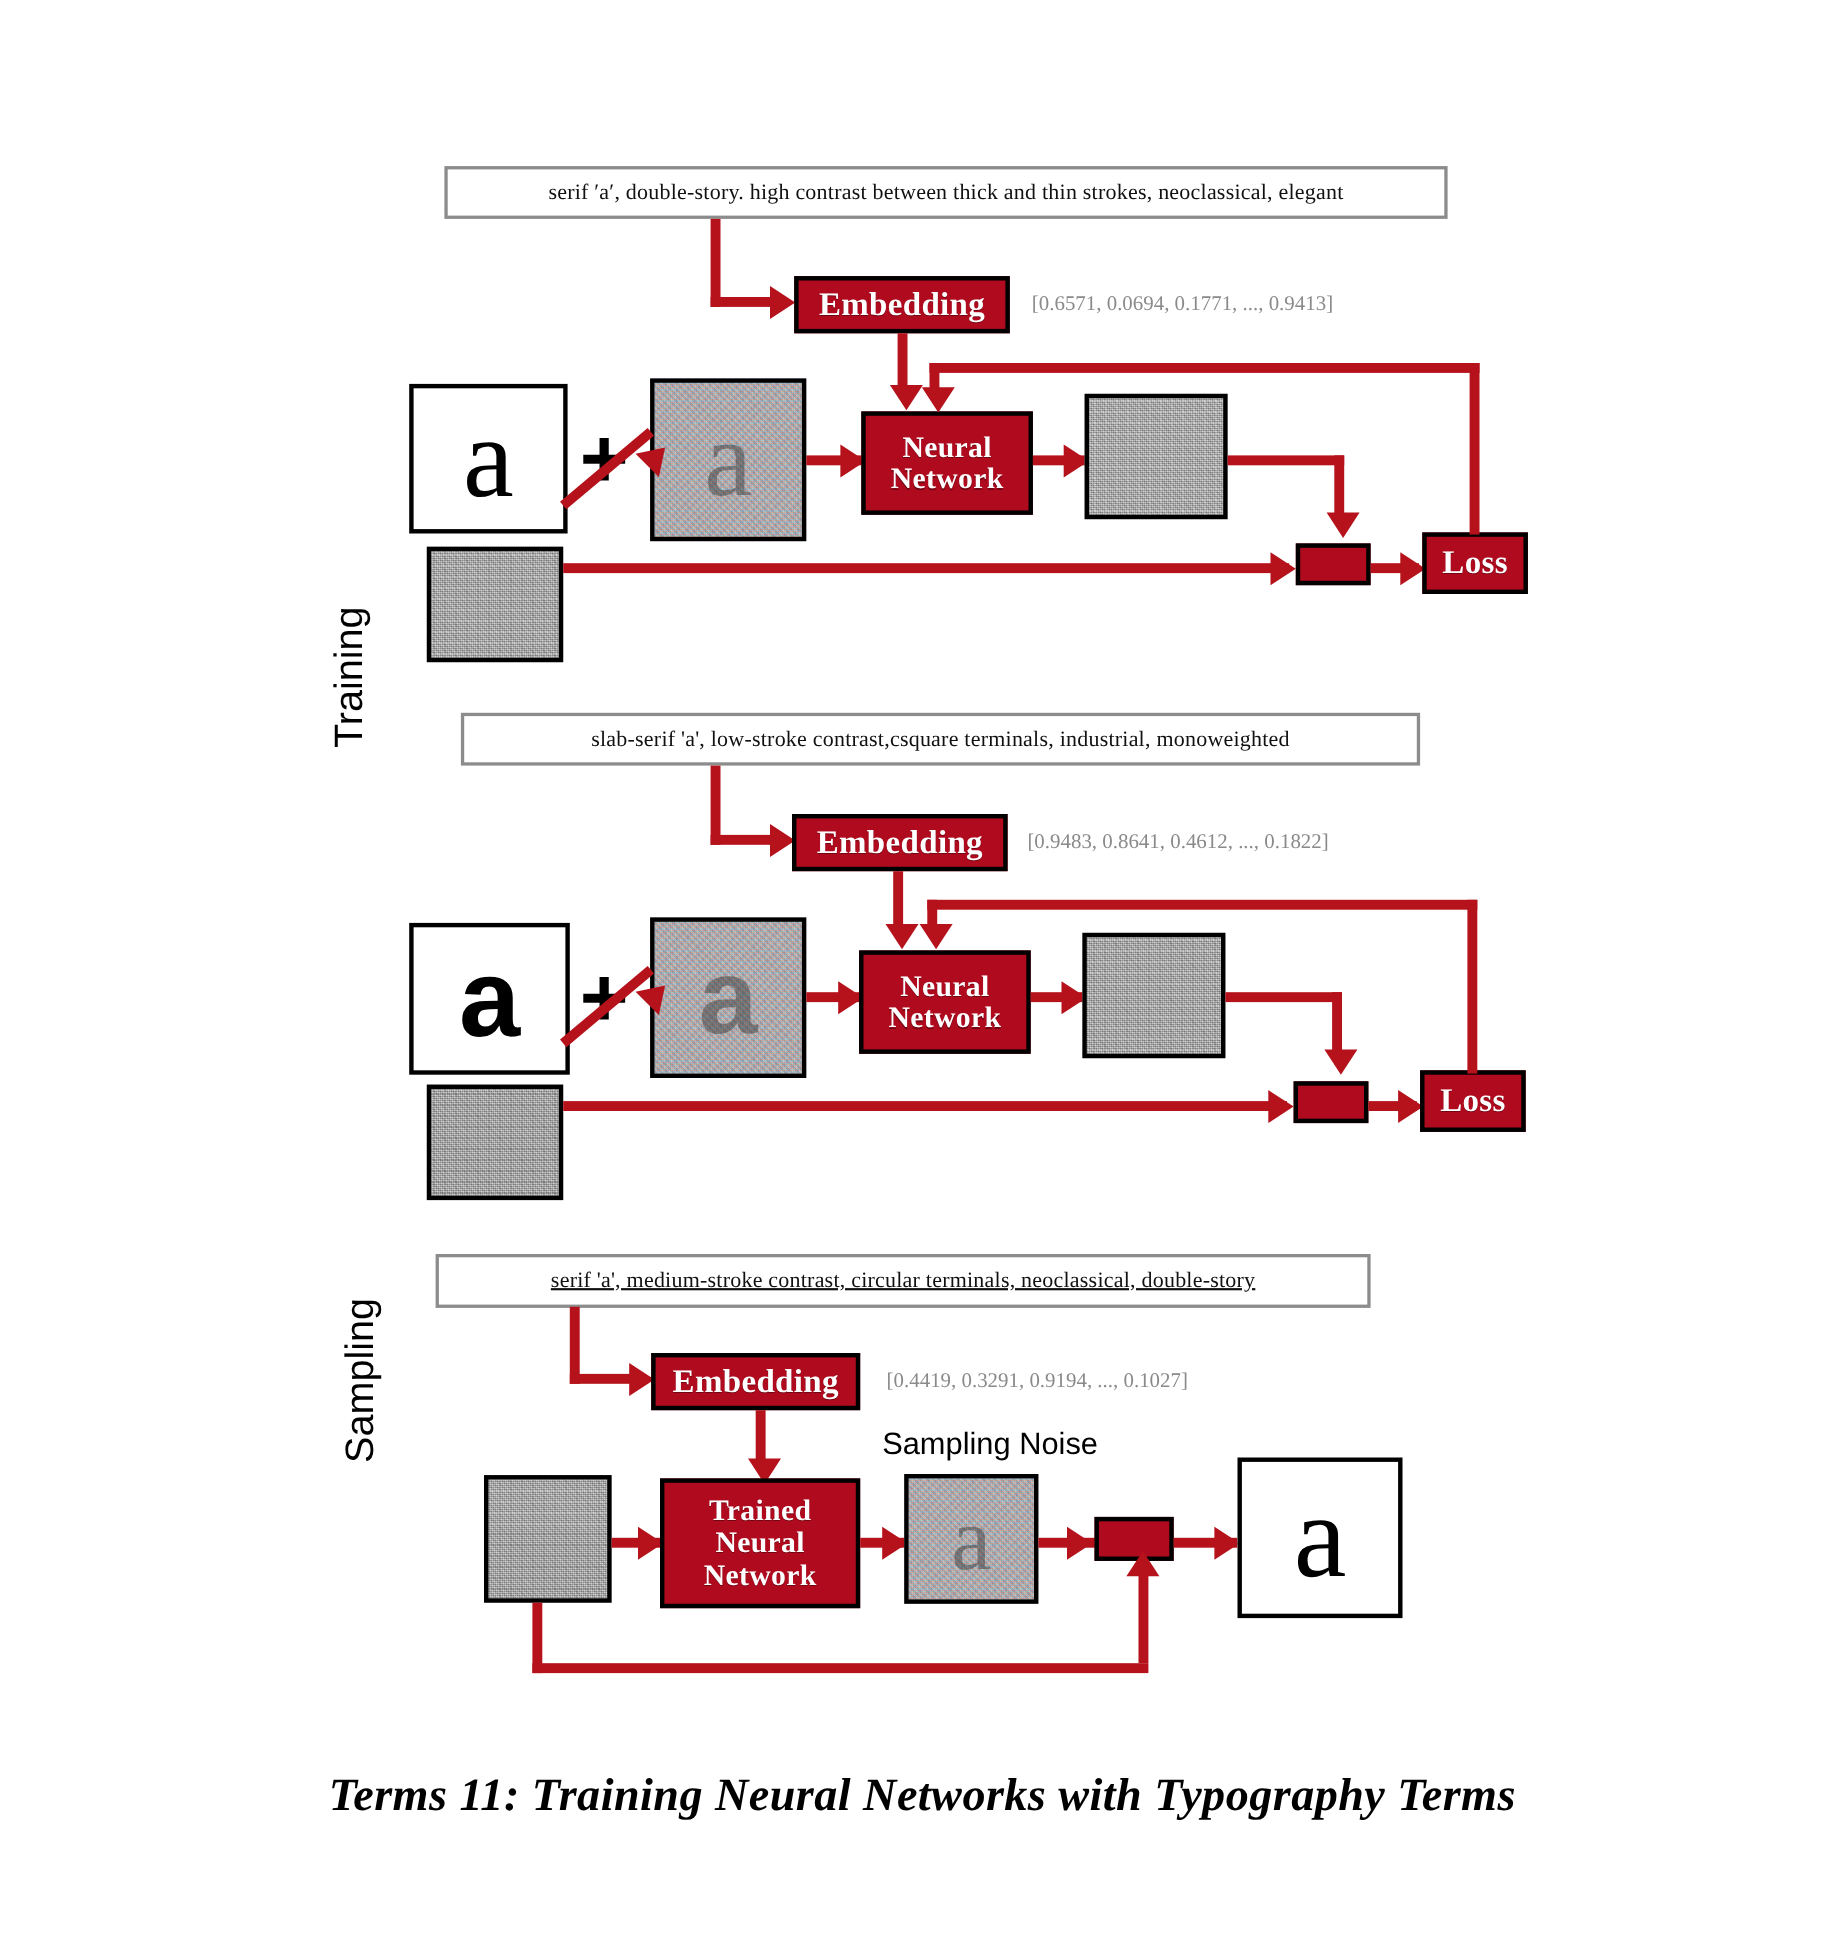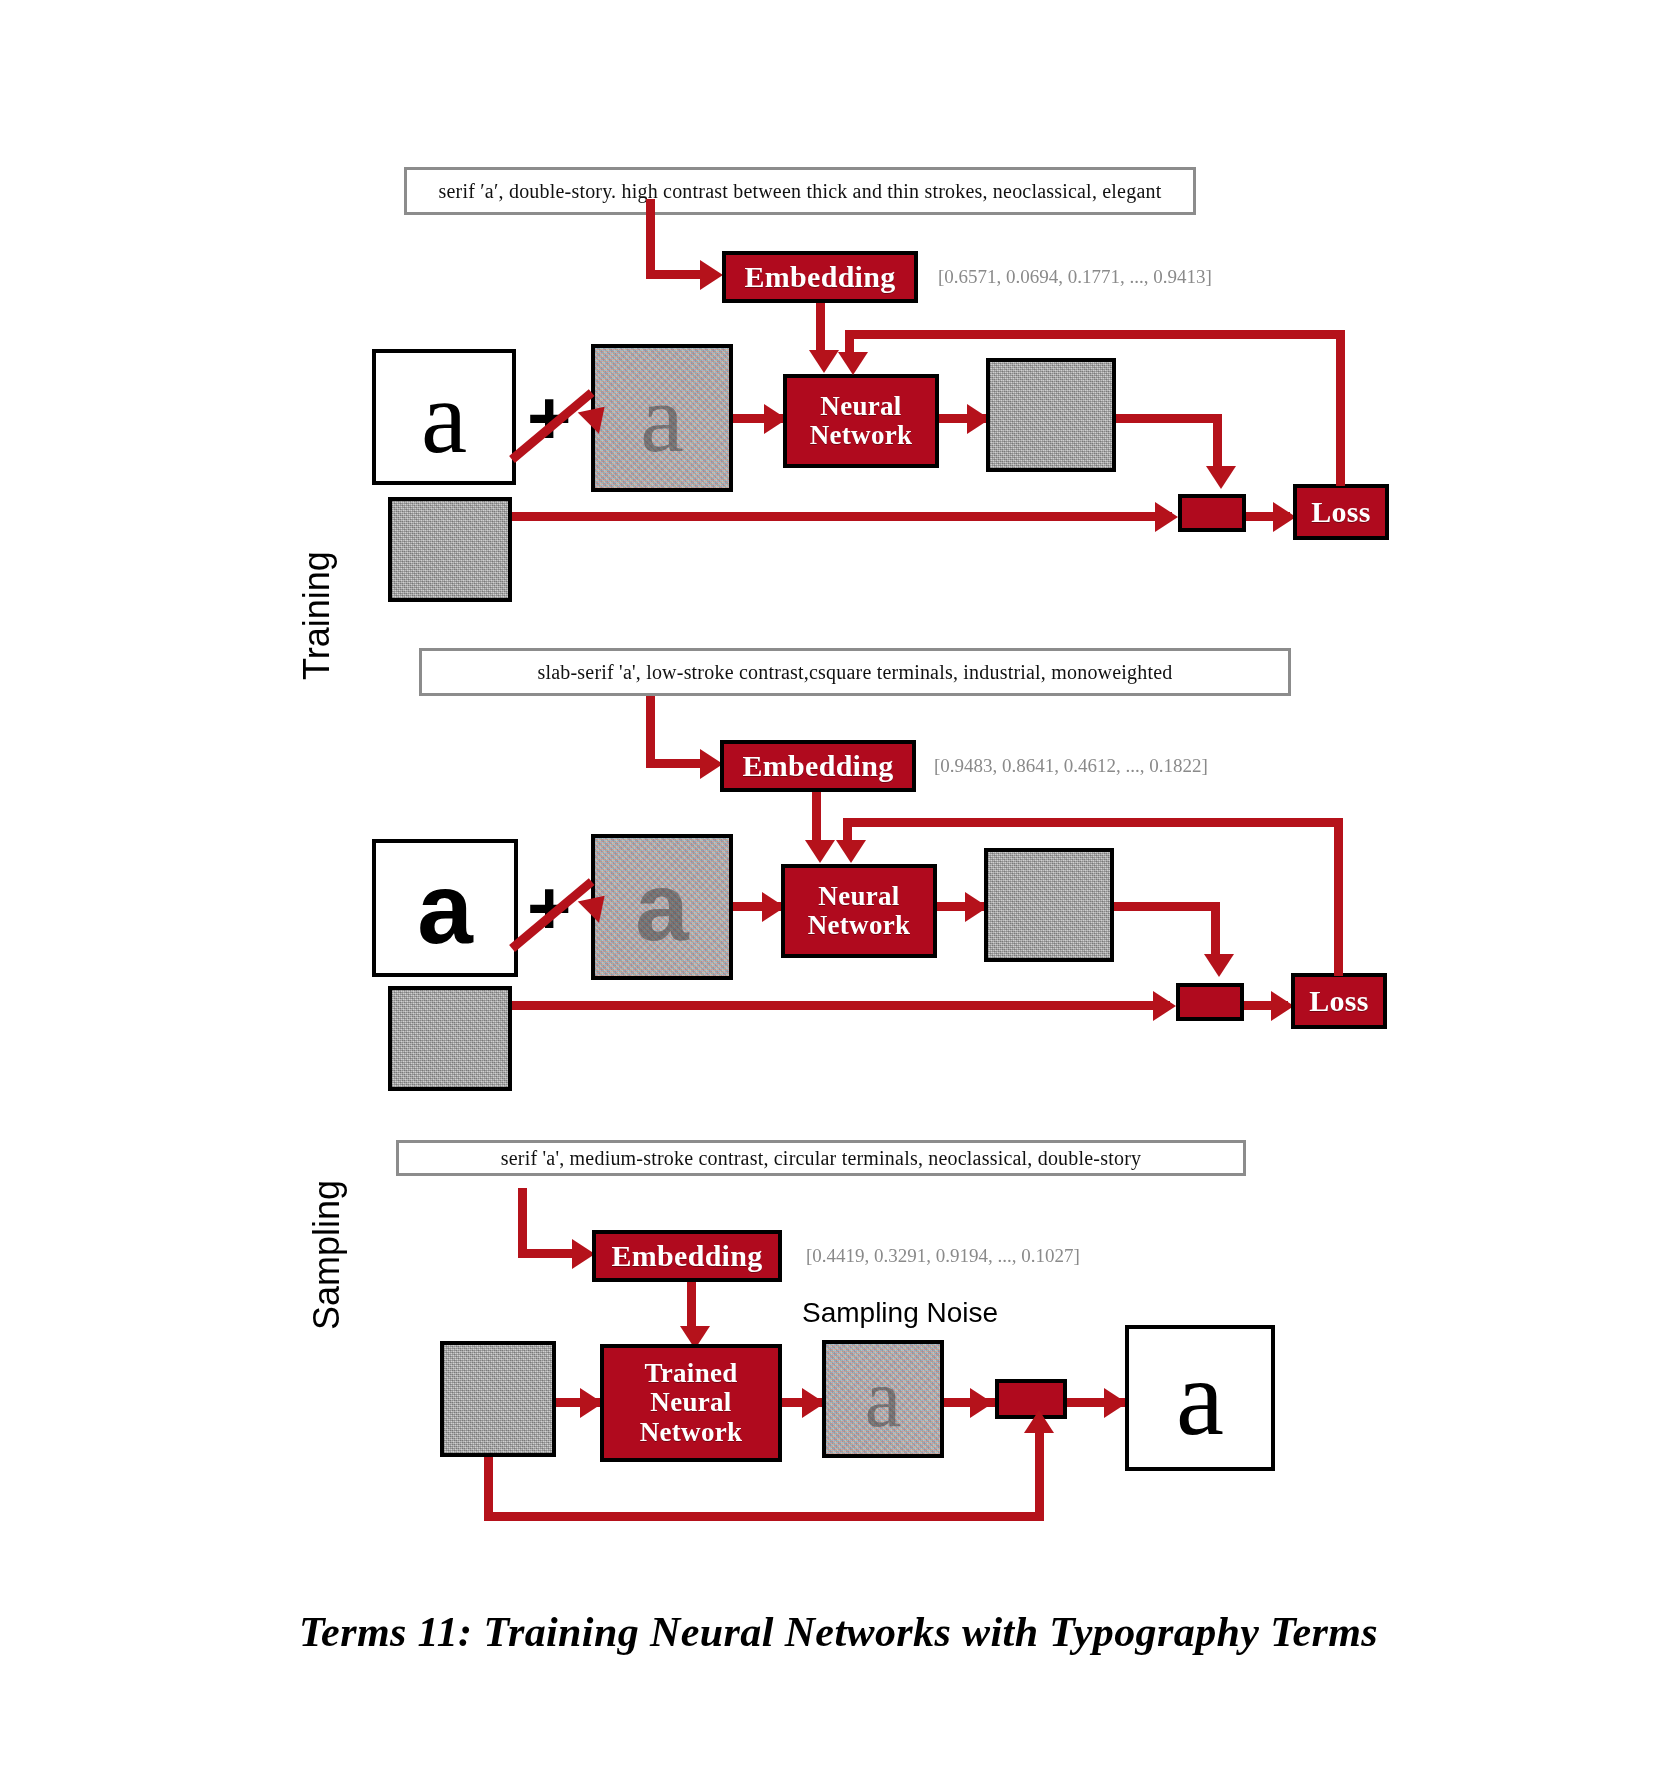--- a/index.html
+++ b/index.html
@@ -88,21 +88,21 @@
   }
 </style>
 </head>
 <body>
 
 <div class="stage">
 
   <div class="side-label" style="left:296px;top:680px;">Training</div>
   <div class="side-label" style="left:306px;top:1330px;">Sampling</div>
 
-  <div class="prompt-box" style="left:404px;top:167px;width:792px;height:48px;">serif ′a′, double-story. high contrast between thick and thin strokes, neoclassical, elegant</div>
+  <div class="prompt-box" style="left:404px;top:151px;width:912px;height:48px;">serif ′a′, double-story. high contrast between thick and thin strokes, neoclassical, elegant</div>
 
   <div class="ln lnv" style="left:646px;top:199px;height:80px;"></div>
   <div class="ln lnh" style="left:646px;top:270px;width:60px;"></div>
   <div class="arw arw-r" style="left:700px;top:260px;"></div>
 
   <div class="red-box" style="left:722px;top:251px;width:196px;height:52px;font-size:30px;">Embedding</div>
   <div class="vec" style="left:938px;top:266px;">[0.6571, 0.0694, 0.1771, ..., 0.9413]</div>
 
   <div class="ln lnv" style="left:816px;top:303px;height:56px;"></div>
   <div class="arw arw-d" style="left:809px;top:350px;"></div>
@@ -194,21 +194,21 @@
 
   <div class="ln lnh" style="left:1244px;top:1001px;width:44px;"></div>
   <div class="arw arw-r" style="left:1271px;top:991px;"></div>
   <div class="red-box" style="left:1291px;top:973px;width:96px;height:56px;font-size:30px;">Loss</div>
 
   <div class="ln lnv" style="left:1334px;top:818px;height:158px;"></div>
   <div class="ln lnh" style="left:843px;top:818px;width:500px;"></div>
   <div class="ln lnv" style="left:843px;top:818px;height:32px;"></div>
   <div class="arw arw-d" style="left:836px;top:840px;"></div>
 
-  <div class="prompt-box" style="left:396px;top:1140px;width:850px;height:36px;">serif 'a', medium-stroke contrast, circular terminals, neoclassical, double-story</div>
+  <div class="prompt-box" style="left:396px;top:1140px;width:850px;height:49px;text-decoration:underline;">serif 'a', medium-stroke contrast, circular terminals, neoclassical, double-story</div>
 
   <div class="ln lnv" style="left:518px;top:1188px;height:70px;"></div>
   <div class="ln lnh" style="left:518px;top:1249px;width:60px;"></div>
   <div class="arw arw-r" style="left:572px;top:1239px;"></div>
 
   <div class="red-box" style="left:592px;top:1230px;width:190px;height:52px;font-size:30px;">Embedding</div>
   <div class="vec" style="left:806px;top:1245px;">[0.4419, 0.3291, 0.9194, ..., 0.1027]</div>
 
   <div class="ln lnv" style="left:687px;top:1282px;height:52px;"></div>
   <div class="arw arw-d" style="left:680px;top:1326px;"></div>

